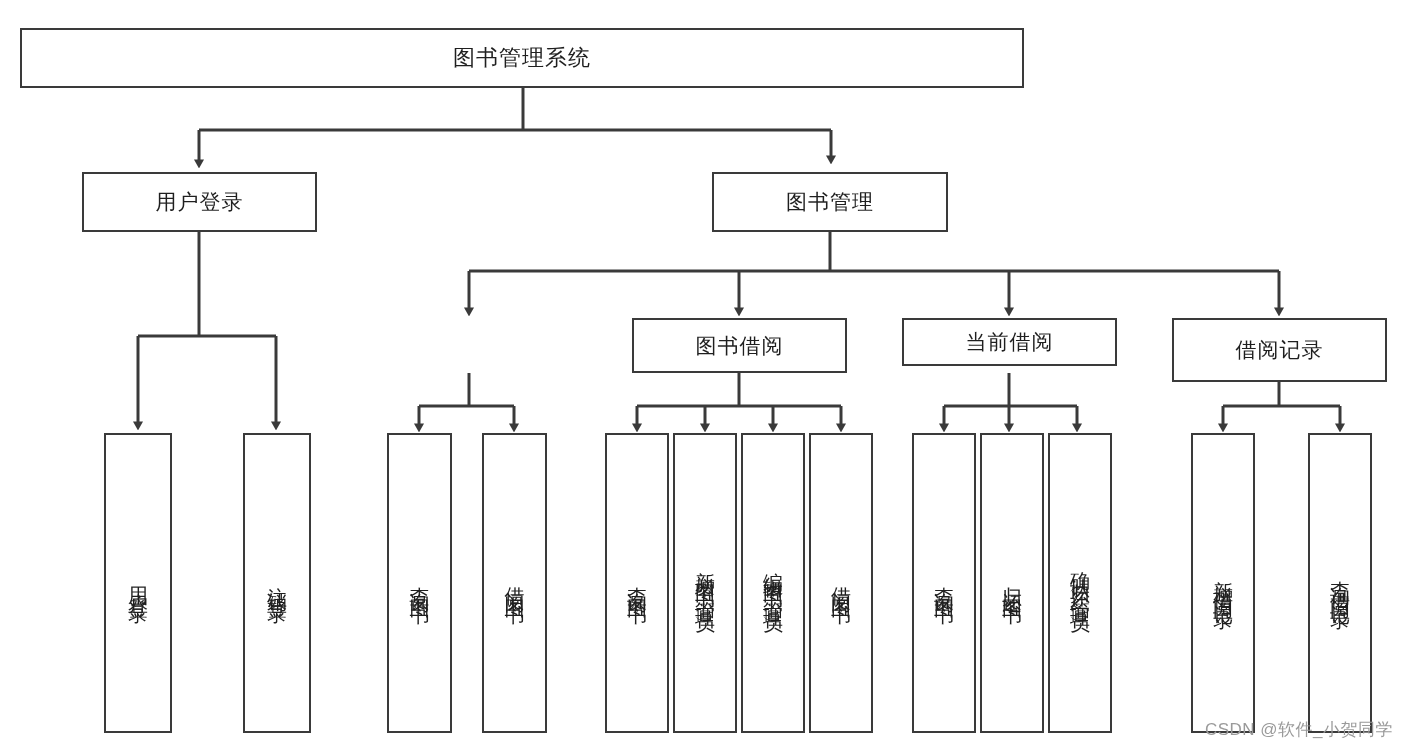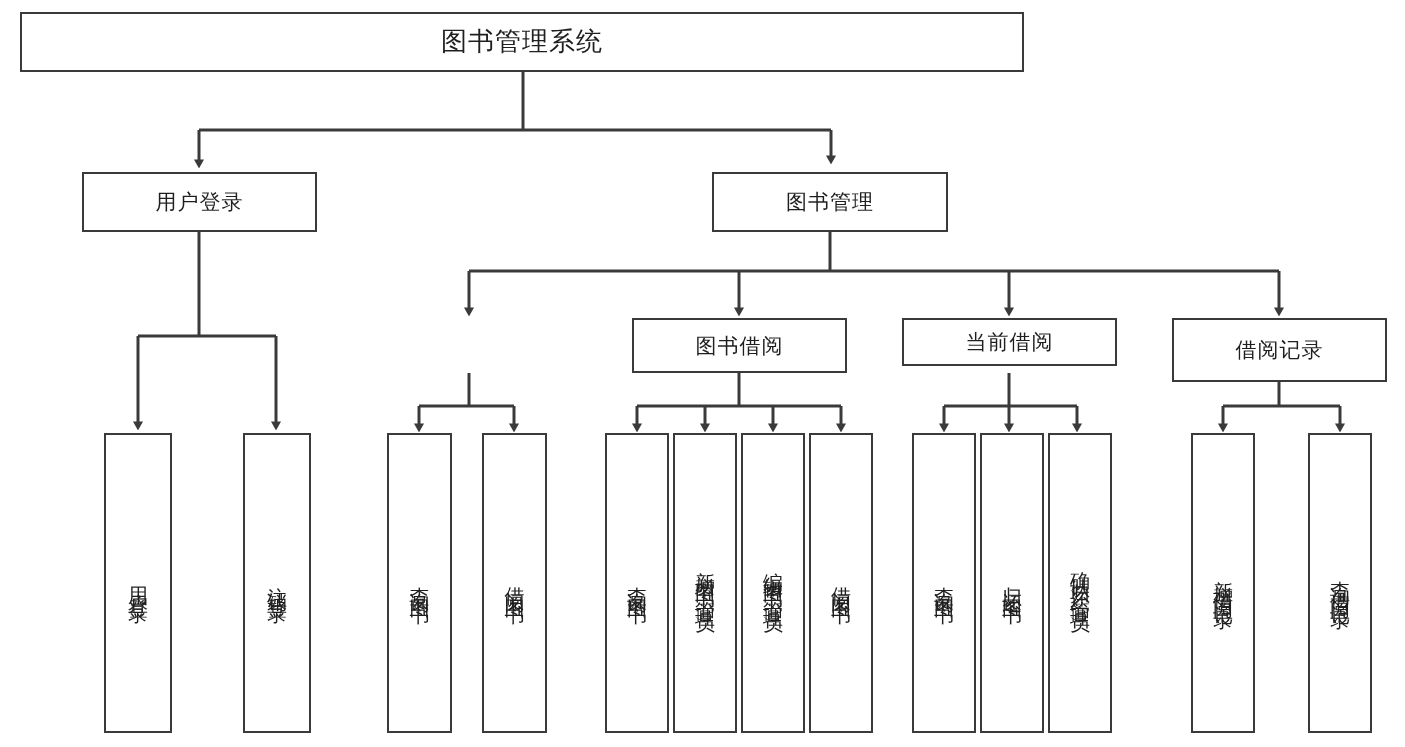--- a/index.html
+++ b/index.html
@@ -37,21 +37,22 @@
     color: #1f1f1f;
   }
   .node.h {
     
     font-size: 21px;
     line-height: 1.2;
     letter-spacing: 1px;
     white-space: nowrap;
   }
   .node.root {
-    font-size: 26px;
+    font-size: 22px;
+    margin-top: 16px;
   }
   .node.v {
     
     font-size: 20px;
     padding: 6px 0;
   }
   .node.v .vtext {
     writing-mode: vertical-rl;
     text-orientation: upright;
     letter-spacing: 6px;
@@ -197,14 +198,15 @@
   </div>
 
   <div class="node v" style="left:1191px; top:433px; width:64px; height:300px;">
     <span class="vtext">新增借阅记录</span>
   </div>
 
   <div class="node v" style="left:1308px; top:433px; width:64px; height:300px;">
     <span class="vtext">查询借阅记录</span>
   </div>
 
+  <div class="watermark">CSDN @软件_小贺同学</div>
 
 </div>
 
 </body></html>

